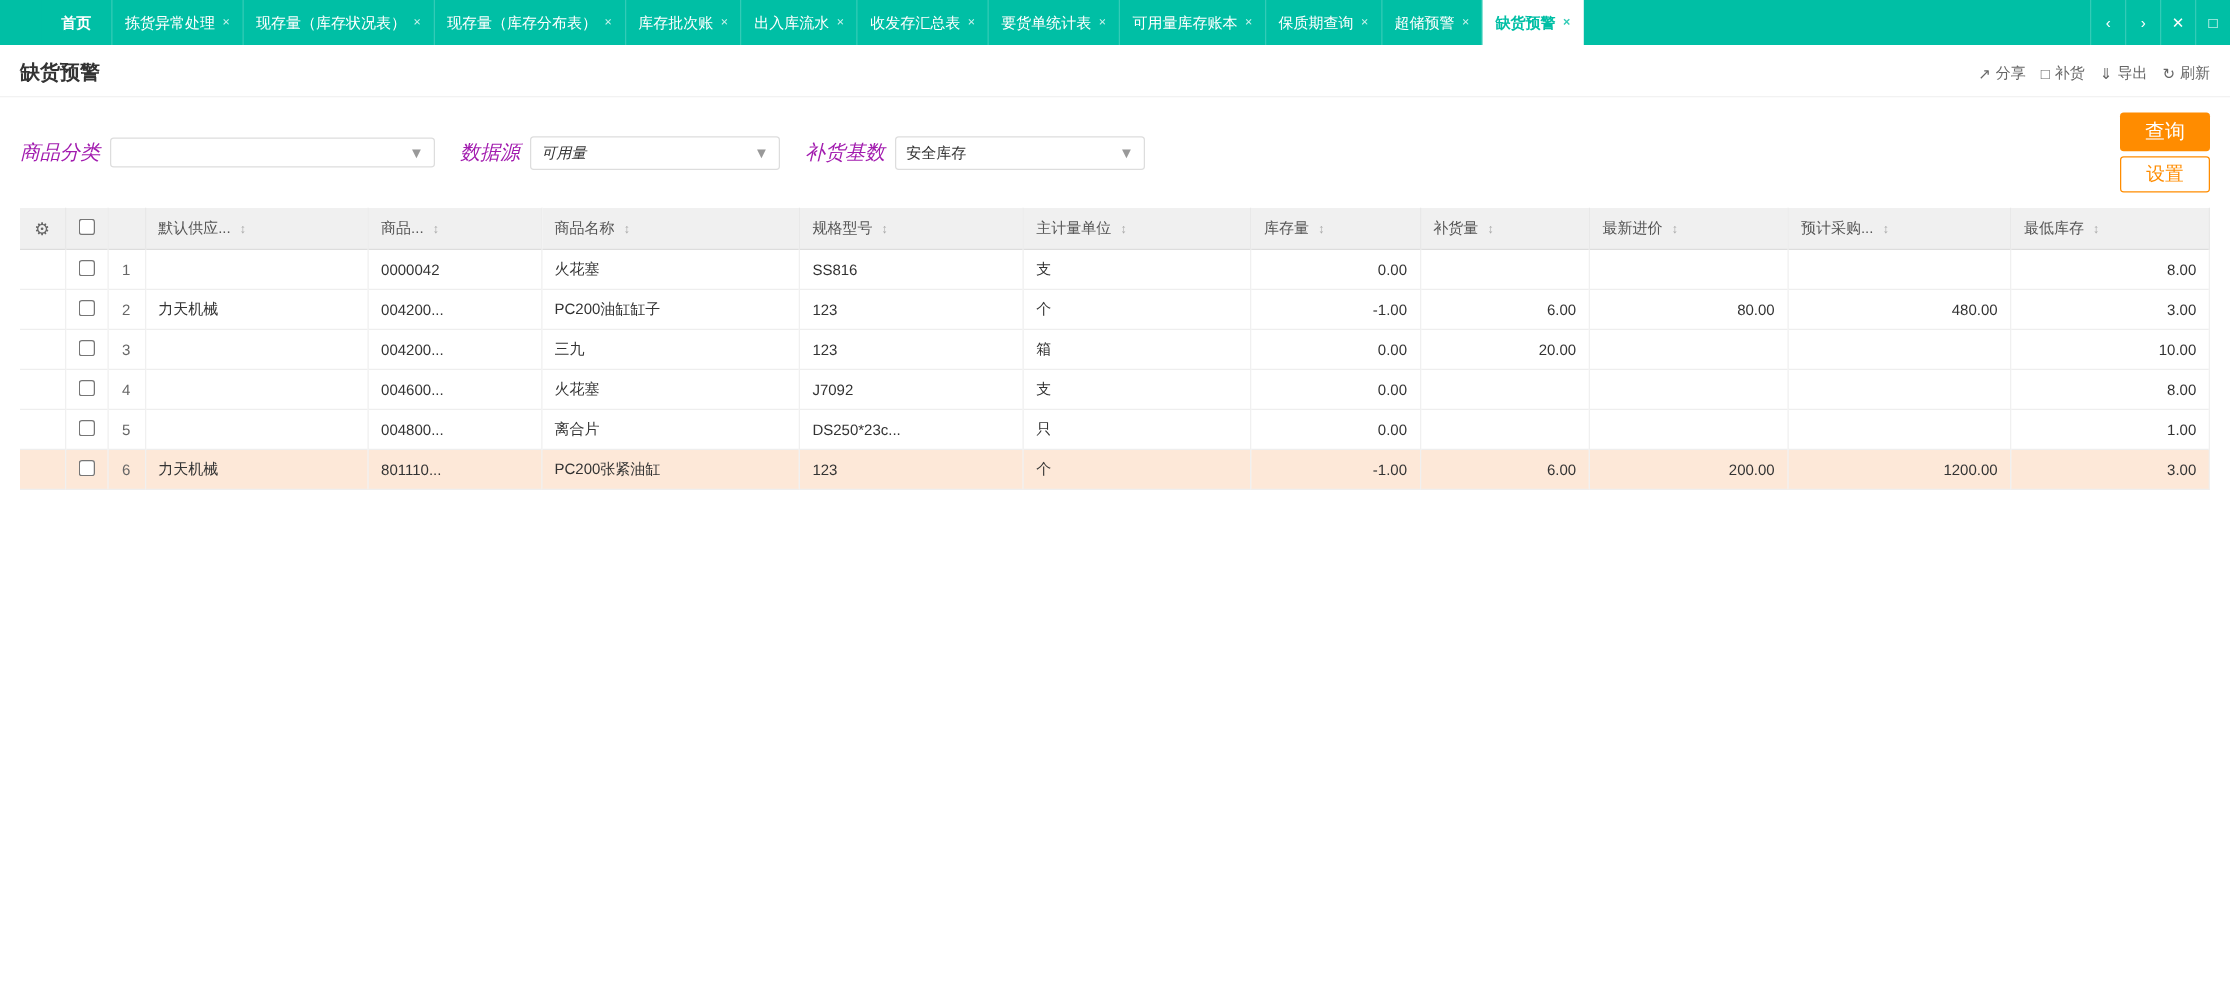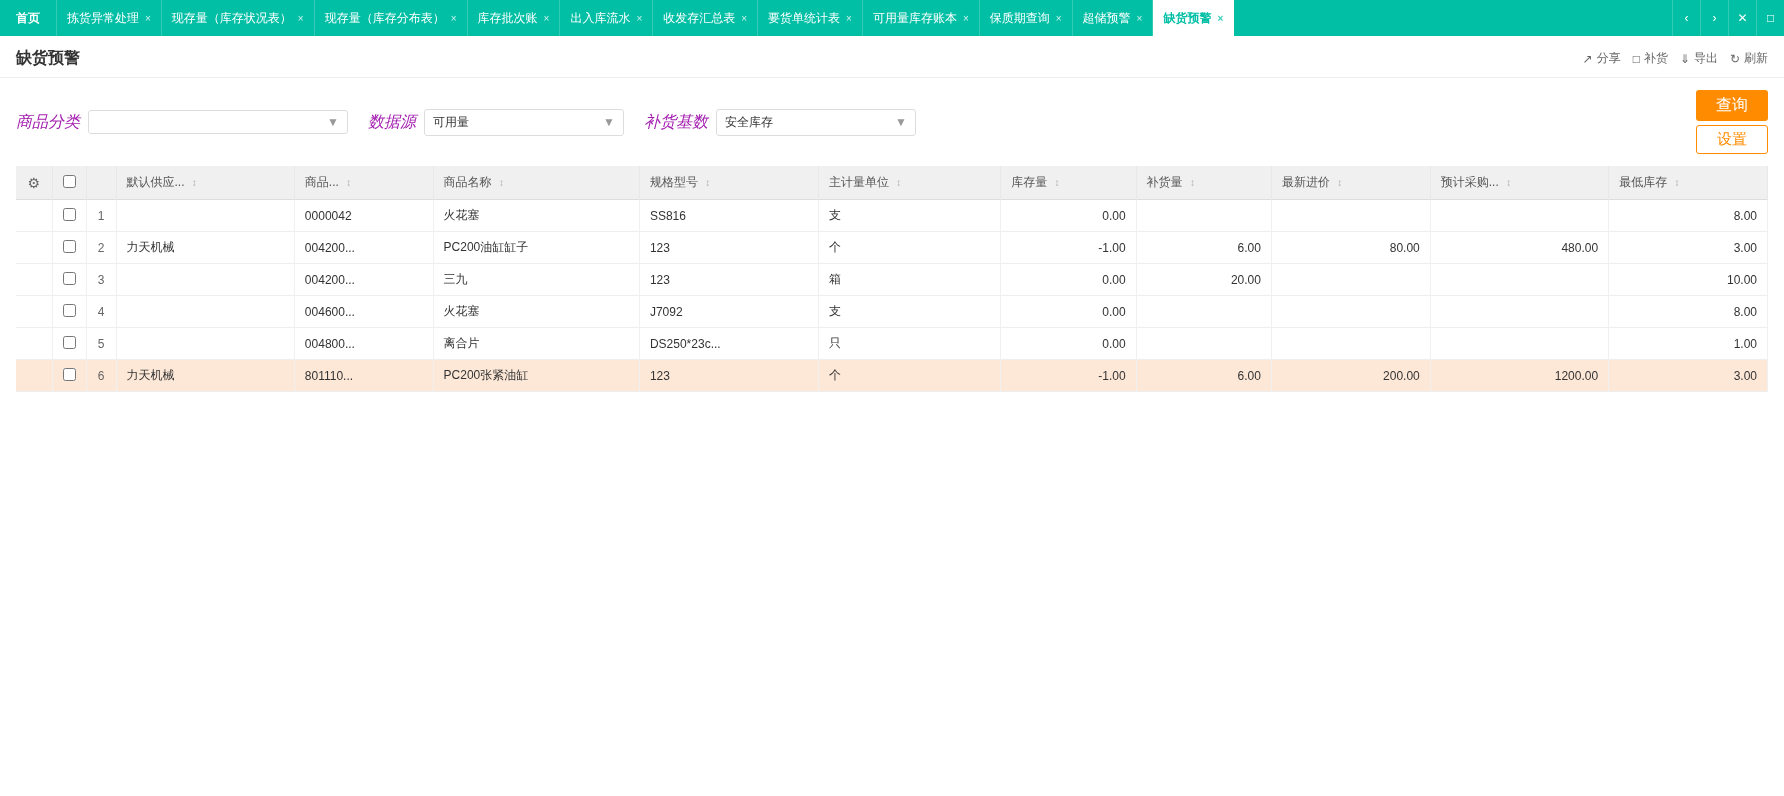--- a/index.html
+++ b/index.html
@@ -24,20 +24,21 @@
       white-space: nowrap;
       cursor: pointer;
       border-right: 1px solid rgba(255,255,255,0.2);
       position: relative;
       flex-shrink: 0;
     }
     .nav-tab.home {
       background: #00bfa5;
       padding: 0 16px;
       font-weight: bold;
+      margin-left: 33px;
     }
     .nav-tab.active {
       background: #fff;
       color: #00bfa5;
       font-weight: bold;
     }
     .nav-tab .close-icon {
       margin-left: 6px;
       font-size: 10px;
       color: inherit;
@@ -312,21 +313,21 @@
   <div class="filter-bar">
     <div class="filter-item">
       <span class="filter-label">商品分类</span>
       <div class="filter-select" style="min-width:260px;">
         <span class="value">&nbsp;</span>
         <span class="arrow">▼</span>
       </div>
     </div>
     <div class="filter-item">
       <span class="filter-label">数据源</span>
-      <div class="filter-select" style="min-width:200px;">
+      <div class="filter-select" style="min-width:200px;font-style:italic;">
         <span class="value">可用量</span>
         <span class="arrow">▼</span>
       </div>
     </div>
     <div class="filter-item">
       <span class="filter-label">补货基数</span>
       <div class="filter-select" style="min-width:200px;">
         <span class="value">安全库存</span>
         <span class="arrow">▼</span>
       </div>

